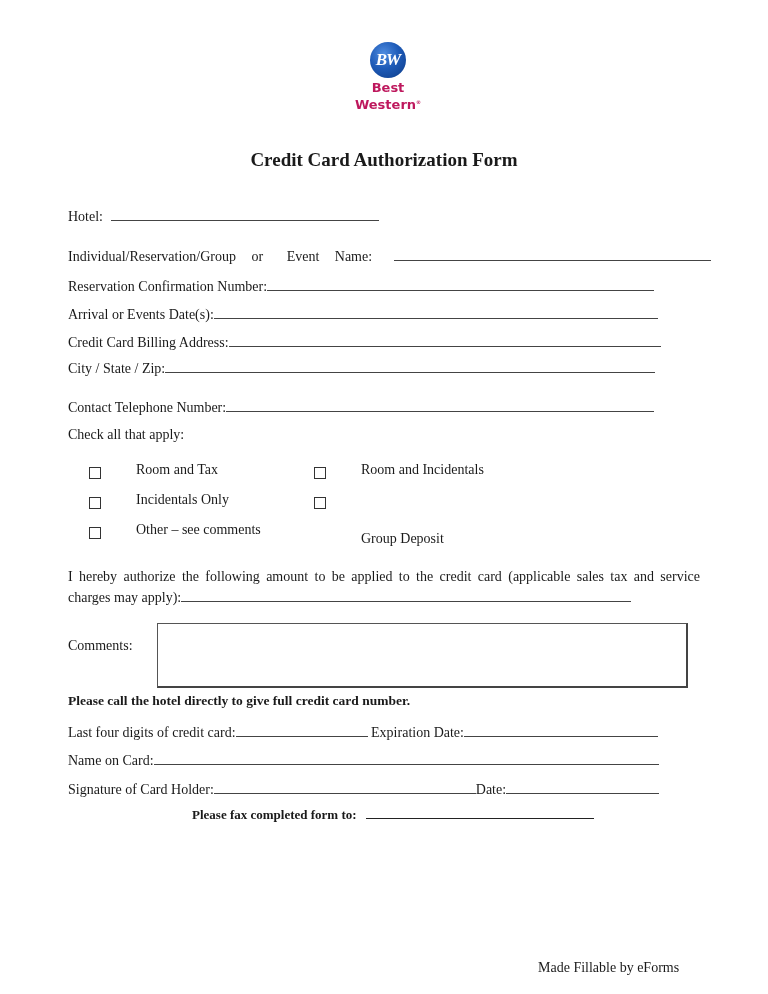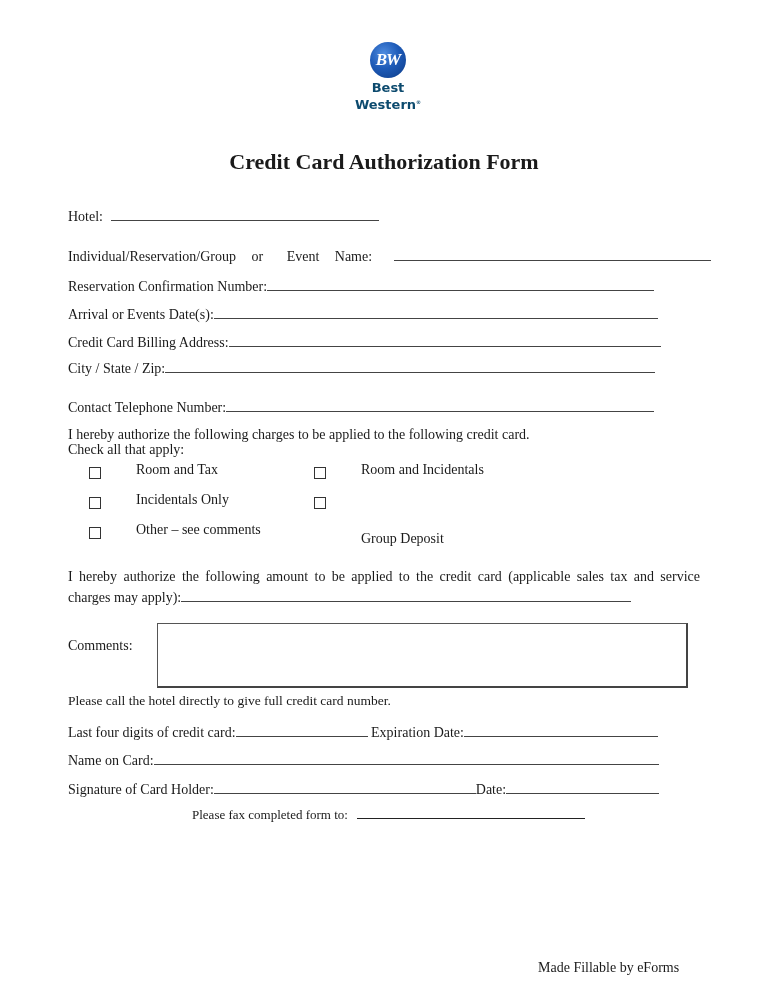--- a/index.html
+++ b/index.html
@@ -4,31 +4,31 @@
 <style>
   html, body { margin: 0; padding: 0; background: #ffffff; }
   body { width: 768px; height: 994px; position: relative; overflow: hidden;
          font-family: "Liberation Serif", serif; color: #1a1a1a; font-size: 14px; }
   .abs { position: absolute; }
   .logo { left: 354px; top: 42px; width: 68px; text-align: center; }
   .logo-circle { width: 36px; height: 36px; border-radius: 50%; margin: 0 auto;
     background: radial-gradient(circle at 38% 32%, #4f8ce0 0%, #1e5bb8 45%, #0c3a86 100%);
     color: #fff; font-family: "Liberation Serif", serif; font-weight: bold; font-size: 17px;
     line-height: 36px; letter-spacing: -1px; font-style: italic; }
-  .logo-text { font-family: "DejaVu Sans", sans-serif; color: #0c4a6e; font-weight: bold;
+  .logo-text { font-family: "DejaVu Sans", sans-serif; color: #be185d; font-weight: bold;
     font-size: 13px; line-height: 14px; margin-top: 3px; }
   .logo-text sup { font-size: 5px; }
-  .title { left: 0; width: 768px; top: 149px; text-align: center; font-weight: bold; font-size: 22px; }
+  .title { left: 0; width: 768px; top: 149px; text-align: center; font-weight: bold; font-size: 19px; }
   .row { left: 68px; white-space: nowrap; }
   .line { display: inline-block; border-bottom: 1px solid #444; height: 14px; vertical-align: baseline; }
   .cb { position: absolute; width: 10px; height: 10px; border: 1.4px solid #333; background: #fff; }
   .cb-label { position: absolute; }
   .comments-box { left: 157px; top: 623px; width: 528px; height: 62px; border: 1px solid #555;
     border-right: 2px solid #444; border-bottom: 2px solid #444; }
-  .bold { font-weight: normal; }
+  .bold { font-weight: bold; }
   .footer { left: 538px; top: 960px; font-size: 14px; }
 </style>
 </head>
 <body>
 
 <div class="abs logo">
   <div class="logo-circle">BW</div>
   <div class="logo-text">
     <div>Best</div>
     <div><span>Western</span><sup>®</sup></div>
@@ -64,21 +64,20 @@
 
 <div class="abs row" style="top:358px;">
   <span>City / State / Zip:</span><span class="line" style="width:490px;"></span>
 </div>
 
 <div class="abs row" style="top:397px;">
   <span>Contact Telephone Number:</span><span class="line" style="width:428px;"></span>
 </div>
 
 <div class="abs row" style="top:427px;line-height:15px;">
-  <div>I hereby authorize the following charges to be applied to the following credit card.</div>
   <div>Check all that apply:</div>
 </div>
 
 <div class="cb" style="left:89px;top:467px;"></div>
 <div class="cb-label" style="left:136px;top:462px;">Room and Tax</div>
 <div class="cb" style="left:314px;top:467px;"></div>
 <div class="cb-label" style="left:361px;top:462px;">Room and Incidentals</div>
 
 <div class="cb" style="left:89px;top:497px;"></div>
 <div class="cb-label" style="left:136px;top:492px;">Incidentals Only</div>

